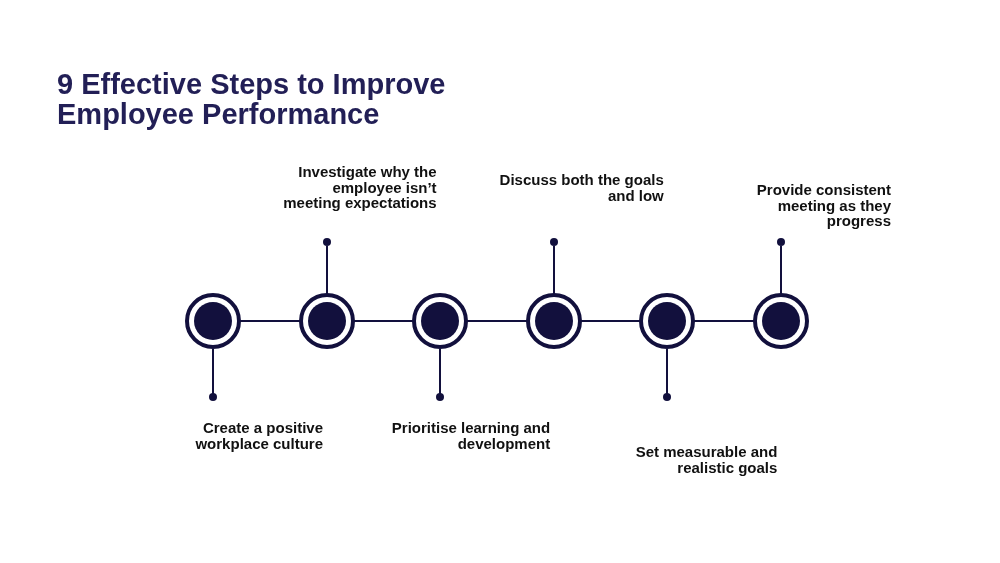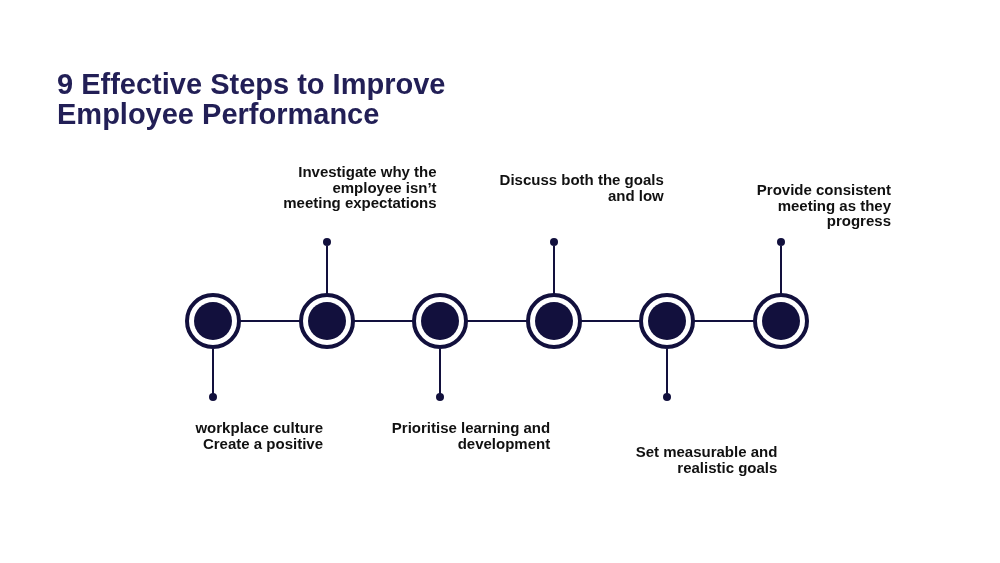--- a/index.html
+++ b/index.html
@@ -83,22 +83,22 @@
     <div>Employee Performance</div>
   </div>
   <div id="timeline">
       <div class="connector" style="left: 213px; top: 320px; width: 568px;"></div>
       <div class="circle-outer" style="left: 185px; top: 293px;">
         <div class="circle-inner"></div>
       </div>
       <div class="stem" style="left: 212px; top: 349px; height: 46px;"></div>
       <div class="dot" style="left: 209px; top: 393px;"></div>
       <div class="step-label" style="left: 103px; top: 420px;">
+        <div>Create a positive</div>
         <div>workplace culture</div>
-        <div>Create a positive</div>
       </div>
       <div class="circle-outer" style="left: 298.6px; top: 293px;">
         <div class="circle-inner"></div>
       </div>
       <div class="stem" style="left: 325.6px; top: 246px; height: 48px;"></div>
       <div class="dot" style="left: 322.6px; top: 238px;"></div>
       <div class="step-label" style="left: 216.6px; top: 164px;">
         <div>Investigate why the</div>
         <div>employee isn’t</div>
         <div>meeting expectations</div>

